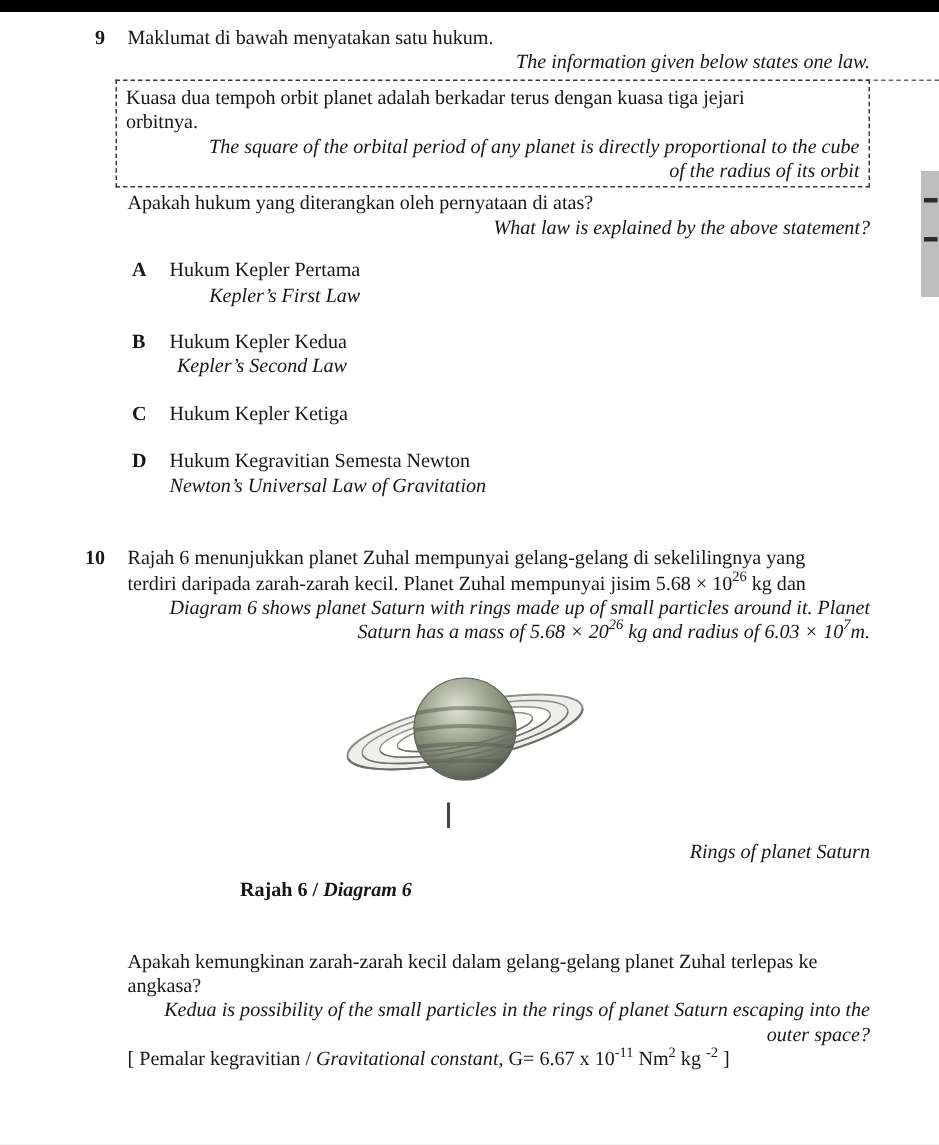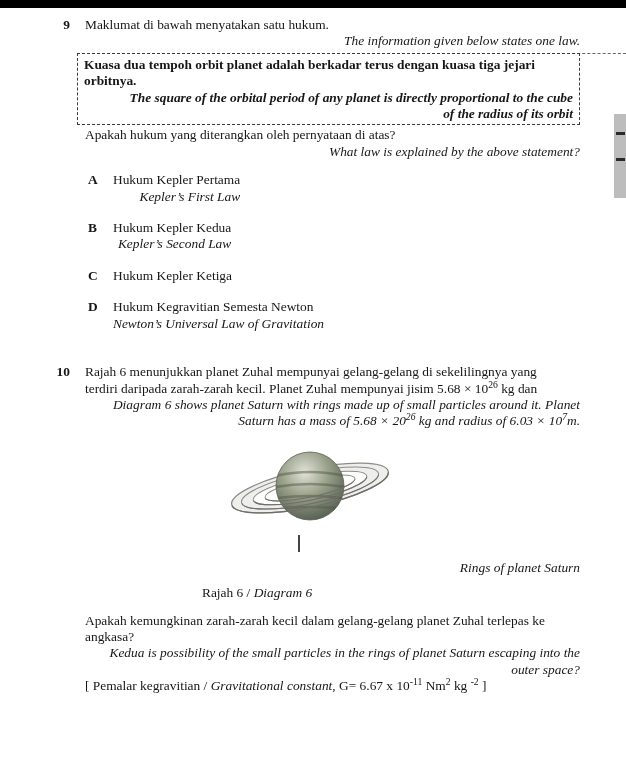--- a/index.html
+++ b/index.html
@@ -16,34 +16,34 @@
   .dash-ext { position:absolute; top:53px; left:567px; width:59px; border-top:1.4px dashed #666; }
 
   .content { position:absolute; top:17px; left:44px; width:540px; font-size:13.4px; line-height:16.4px; }
   .q { display:flex; }
   .qnum { width:26px; text-align:right; font-weight:bold; flex:none; }
   .qbody { margin-left:15px; width:495px; }
   .en { font-style:italic;text-align:right; }
   .it { font-style:italic; }
   .sup { vertical-align:super; font-size:0.72em; line-height:0; }
 
-  .law-box { border:1.4px dashed #3a3a3a; margin:3px 0 2px -8px; padding:3px 6px 2px 6px;font-weight:bold; }
+  .law-box { border:1.4px dashed #3a3a3a; margin:3px 0 2px -8px; padding:3px 6px 2px 6px; }
 
   .q9-options { margin-top:12px; }
   .option { display:flex; margin-bottom:15px; }
   .olet { width:28px; font-weight:bold; flex:none; padding-left:3px; }
 
   .q10 { margin-top:17px; }
 
   .figure { position:relative; width:170px; height:118px; margin:6px 0 0 140px; }
   .figure svg { display:block; }
   .leader { position:absolute; left:73px; top:99px; width:1.5px; height:17px; background:#444; }
   .fig-captions { margin-left:136px; margin-top:6px; }
-  .fig-label { margin-left:117px; margin-top:9px; }
-  .q10-question { margin-top:11px; }
+  .fig-label { margin-left:75px; margin-top:9px;font-weight:bold; }
+  .q10-question { margin-top:31px; }
 </style>
 </head>
 <body>
 
 <div id="page">
 
   <div class="top-bar"></div>
 
   <div class="edge-strip">
     <div class="edge-mark m1"></div>

